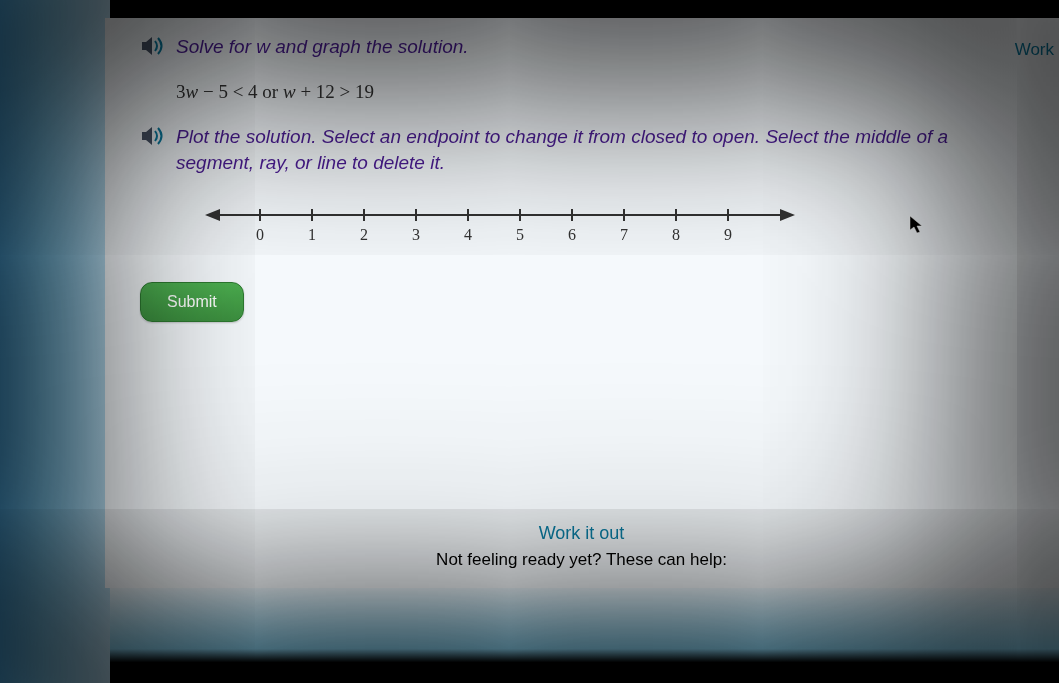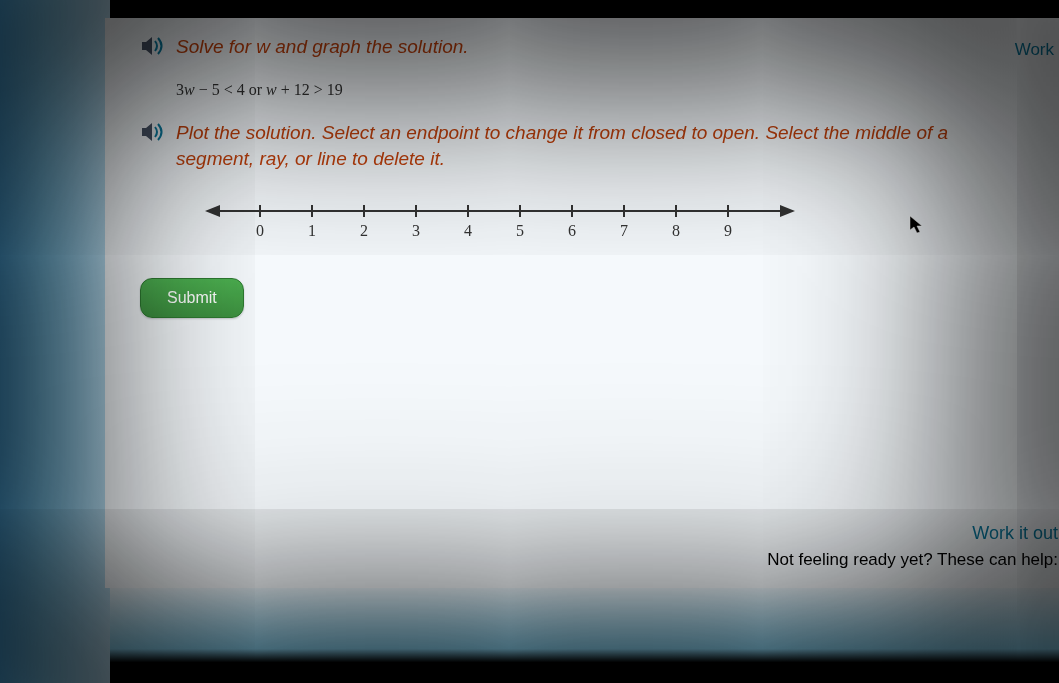--- a/index.html
+++ b/index.html
@@ -52,26 +52,26 @@
       position: relative;
       top: 3px;
       cursor: pointer;
     }
     .audio-icon svg {
       width: 100%;
       height: 100%;
     }
     .instruction-text {
       font-size: 19px;
-      color: #c2410c;
+      color: #4c1d95;
       font-style: italic;
       line-height: 1.4;
     }
     .inequality {
-      font-size: 16px;
+      font-size: 19px;
       color: #333;
       margin-left: 36px;
       margin-bottom: 20px;
       font-family: 'Times New Roman', serif;
       margin-top: 20px;
     }
     .var-w {
       font-style: italic;
     }
     .number-line-container {
@@ -92,21 +92,21 @@
       font-size: 16px;
       cursor: pointer;
       margin-left: 0px;
       box-shadow: 0 1px 2px rgba(0,0,0,0.2);
     }
     .footer-help {
       position: absolute;
       bottom: 18px;
       left: 0;
       right: 1px;
-      text-align: right;
+      text-align: center;
     }
     .work-it-out {
       color: #0a7ea4;
       font-size: 18px;
       font-weight: 500;
       cursor: pointer;
       margin-bottom: 6px;
       display: block;
     }
     .not-ready {

